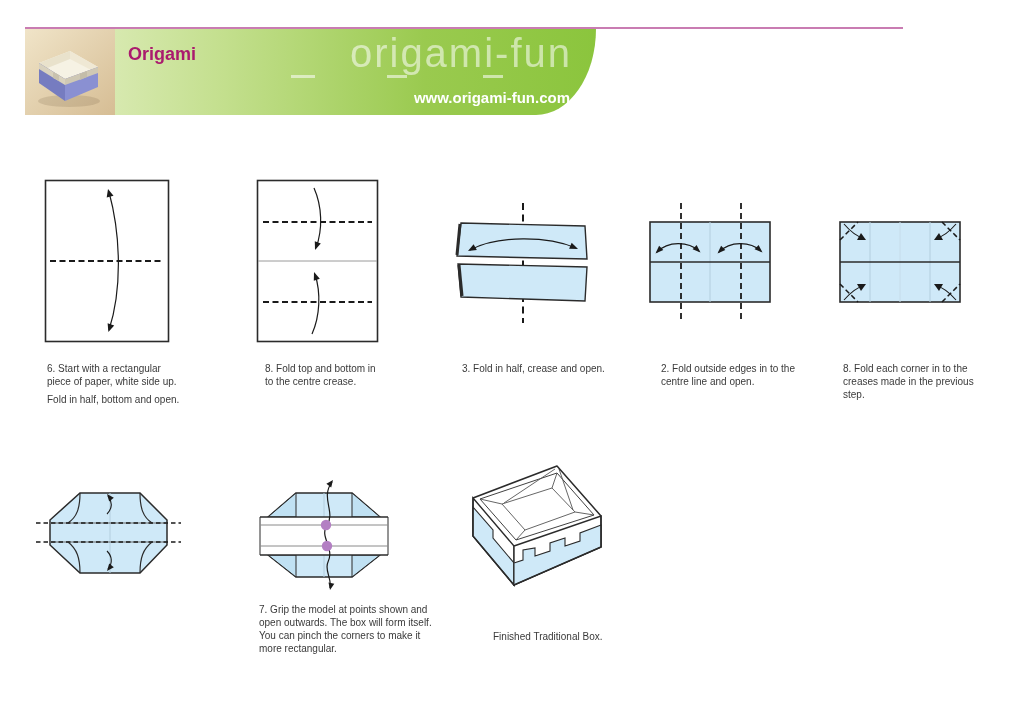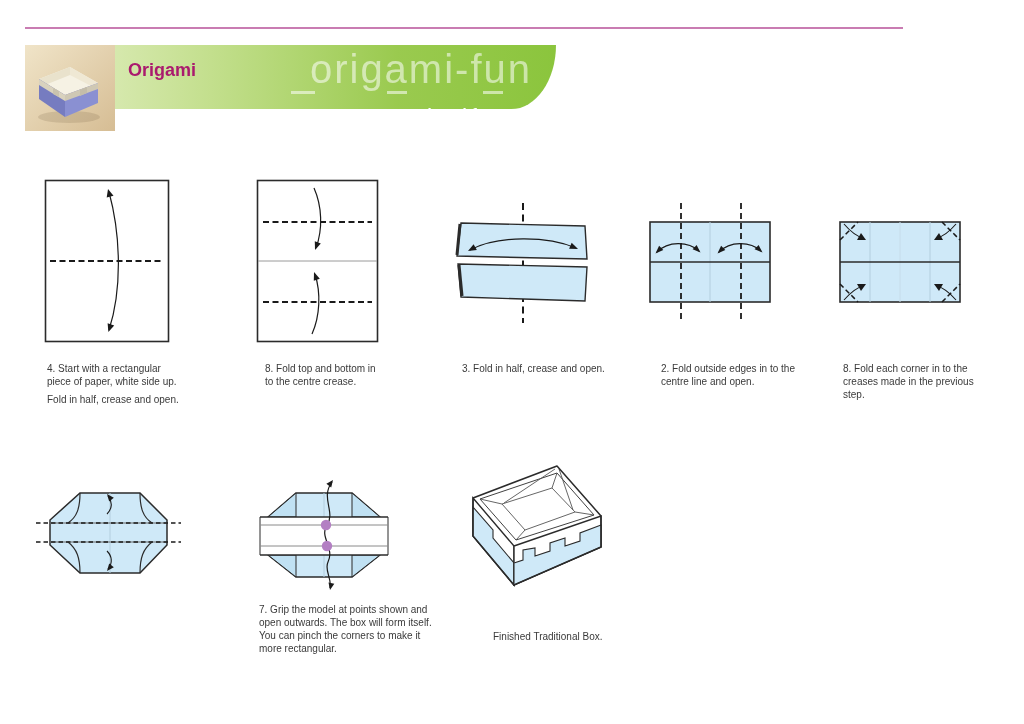--- a/index.html
+++ b/index.html
@@ -1,22 +1,22 @@
 <!DOCTYPE html>
 <html><head>
 <meta charset="utf-8">
 <style>
   html,body{margin:0;padding:0;background:#fff;}
   .page{position:relative;width:1024px;height:724px;background:#fff;overflow:hidden;
         font-family:"Liberation Sans",sans-serif;}
   
   .topline{position:absolute;left:25px;top:27px;width:878px;height:2px;background:#c97cb2;}
-  .banner{position:absolute;left:25px;top:45px;width:531px;height:64px;
+  .banner{position:absolute;left:25px;top:29px;width:531px;height:86px;
           background:linear-gradient(to right,#e7f1cb,#c3df8d 35%,#9aca4f 70%,#8bc53d 100%);
-          border-radius:0 0 60px 0 / 0 0 86px 0;}
+          border-radius:0 0 60px 0 / 0 0 86px 0;padding-left:40px;}
   .photo{position:absolute;left:0;top:0;width:90px;height:86px;}
   .title{position:absolute;left:103px;top:13px;font-size:18px;font-weight:bold;
          color:#aa1a6e;line-height:1.35;}
   .logo{position:absolute;right:24px;top:2px;font-size:40px;letter-spacing:2px;
         color:rgba(255,255,255,0.55);font-weight:normal;}
   .logo-u{position:absolute;height:3px;background:rgba(255,255,255,0.55);top:46px;}
   .url{position:absolute;right:26px;top:60px;font-size:15px;font-weight:bold;color:#ffffff;}
   
   .diag{position:absolute;}
   .cap{position:absolute;font-size:10px;line-height:1.3;color:#3a3a3a;white-space:pre-line;}
@@ -174,23 +174,23 @@
     <line x1="25" y1="47" x2="47" y2="52" stroke="#555555" stroke-width="0.9"></line>
     <line x1="100" y1="17" x2="49" y2="51" stroke="#555555" stroke-width="0.9"></line>
     <line x1="104" y1="17" x2="118" y2="58" stroke="#555555" stroke-width="0.9"></line>
     <polygon points="18,46 59,94 59,133 18,84" fill="#ffffff" stroke="#2b2b2b" stroke-width="1.4"></polygon>
     <polygon points="18,55 38,78 38,86 59,111 59,133 18,84" fill="#cfe9f8" stroke="#2b2b2b" stroke-width="1.1"></polygon>
     <polygon points="59,94 146,64 146,95 59,133" fill="#ffffff" stroke="#2b2b2b" stroke-width="1.4"></polygon>
     <polygon points="59,111 68,108 68,98 80,96 80,104 95,99 95,91 110,86 110,94 125,89 125,81 146,73 146,95 59,133" fill="#cfe9f8" stroke="#2b2b2b" stroke-width="1.1"></polygon>
     <path d="M 102,14 L 146,64 L 146,95 L 59,133 L 18,84 L 18,46 Z" fill="none" stroke="#2b2b2b" stroke-width="1.5" stroke-linejoin="round"></path>
   </svg>
 
-  <div class="cap" style="left:47px;top:362px">4. Start with a rectangular
+  <div class="cap" style="left:47px;top:362px">6. Start with a rectangular
 piece of paper, white side up.</div>
-  <div class="cap" style="left:47px;top:393px">Fold in half, crease and open.</div>
+  <div class="cap" style="left:47px;top:393px">Fold in half, bottom and open.</div>
   <div class="cap" style="left:265px;top:362px">8. Fold top and bottom in
 to the centre crease.</div>
   <div class="cap" style="left:462px;top:362px">3. Fold in half, crease and open.</div>
   <div class="cap" style="left:661px;top:362px">2. Fold outside edges in to the
 centre line and open.</div>
   <div class="cap" style="left:843px;top:362px">8. Fold each corner in to the
 creases made in the previous
 step.</div>
   <div class="cap" style="left:259px;top:603px">7. Grip the model at points shown and
 open outwards. The box will form itself.

